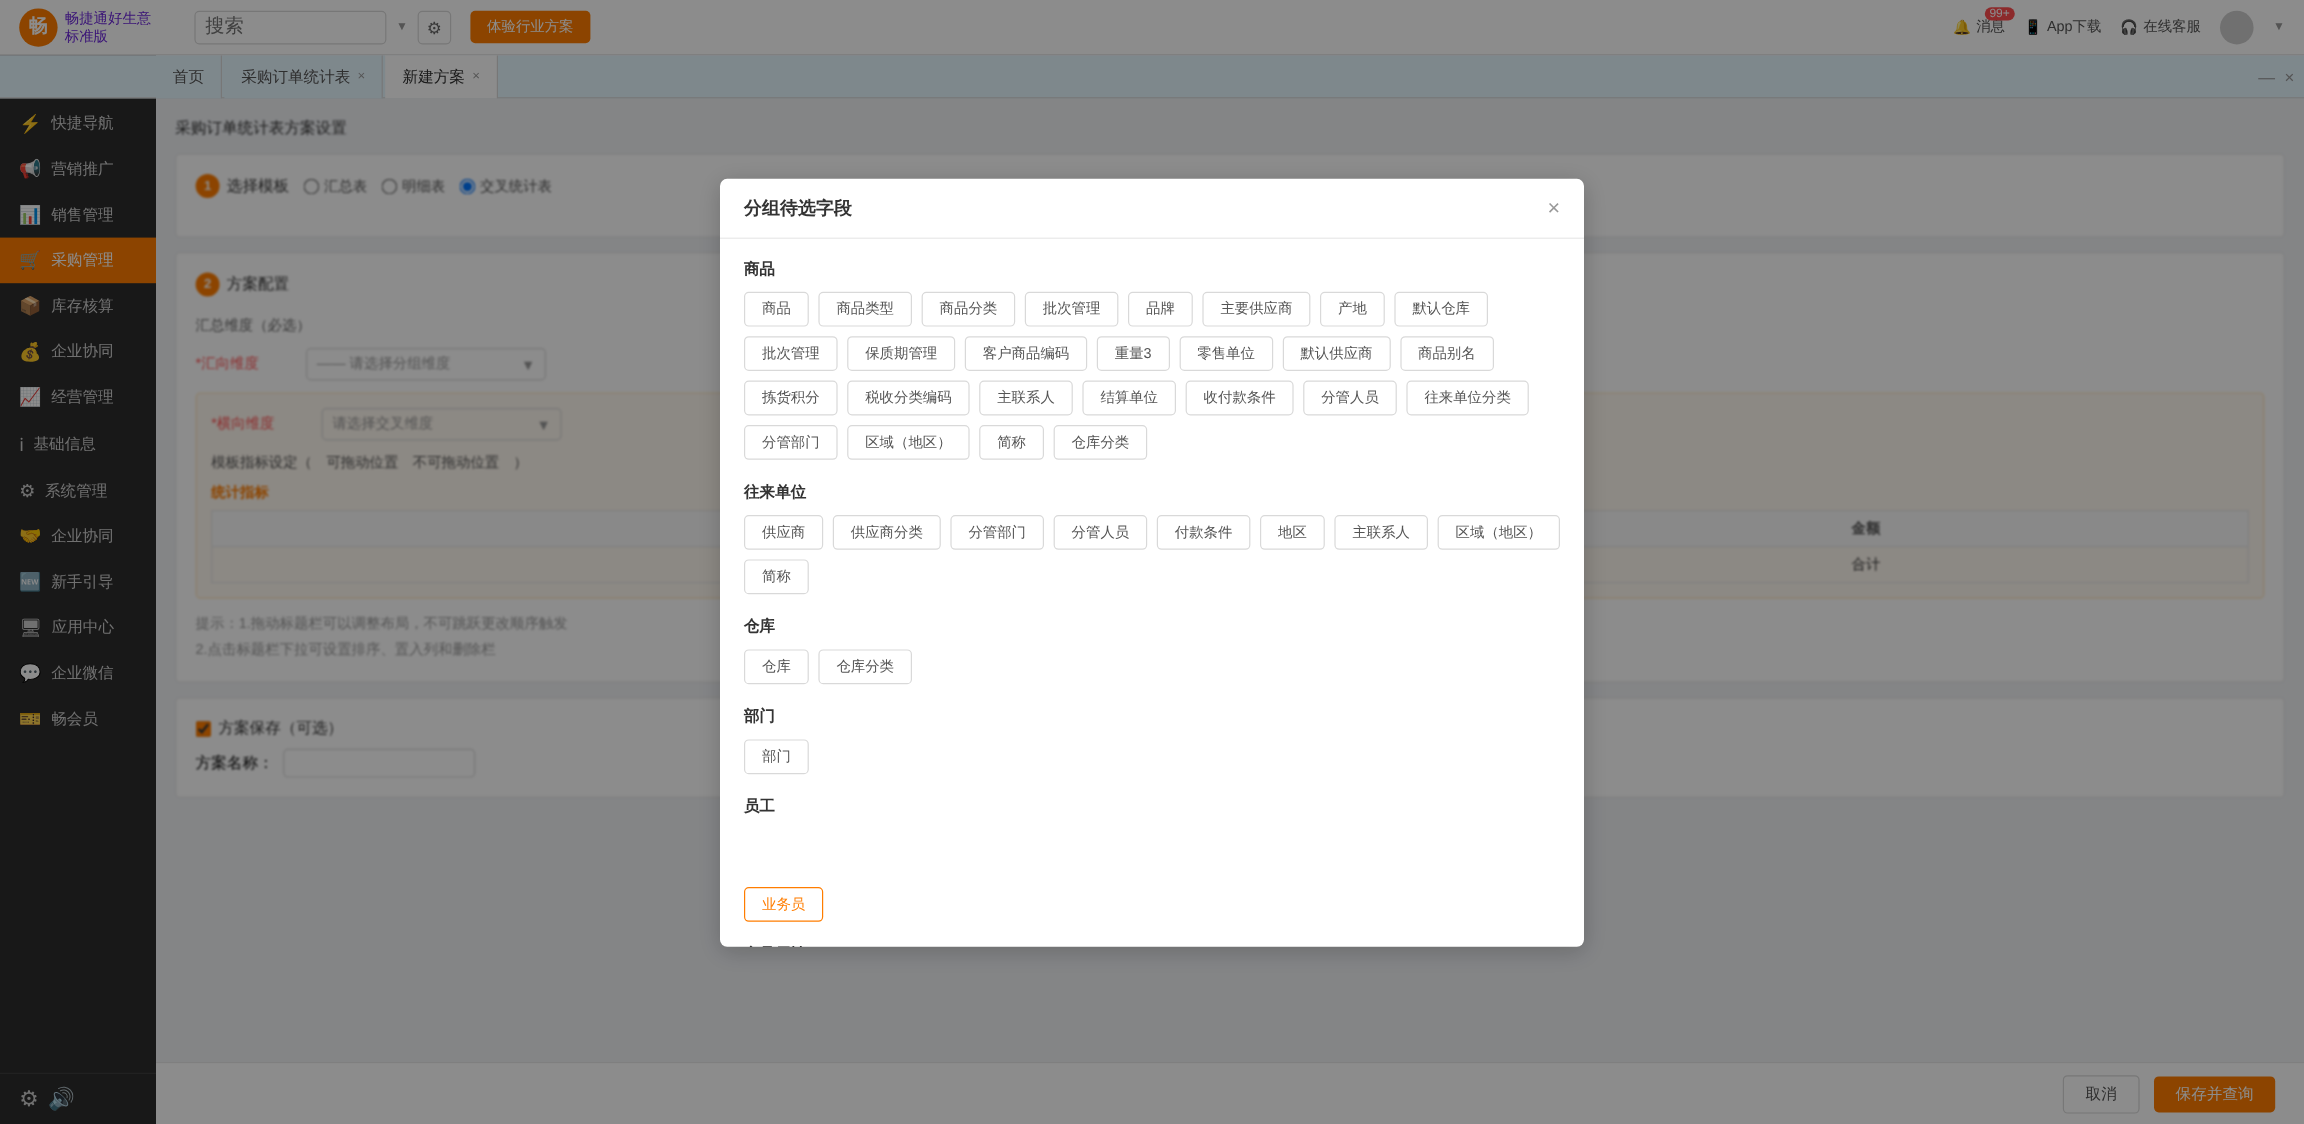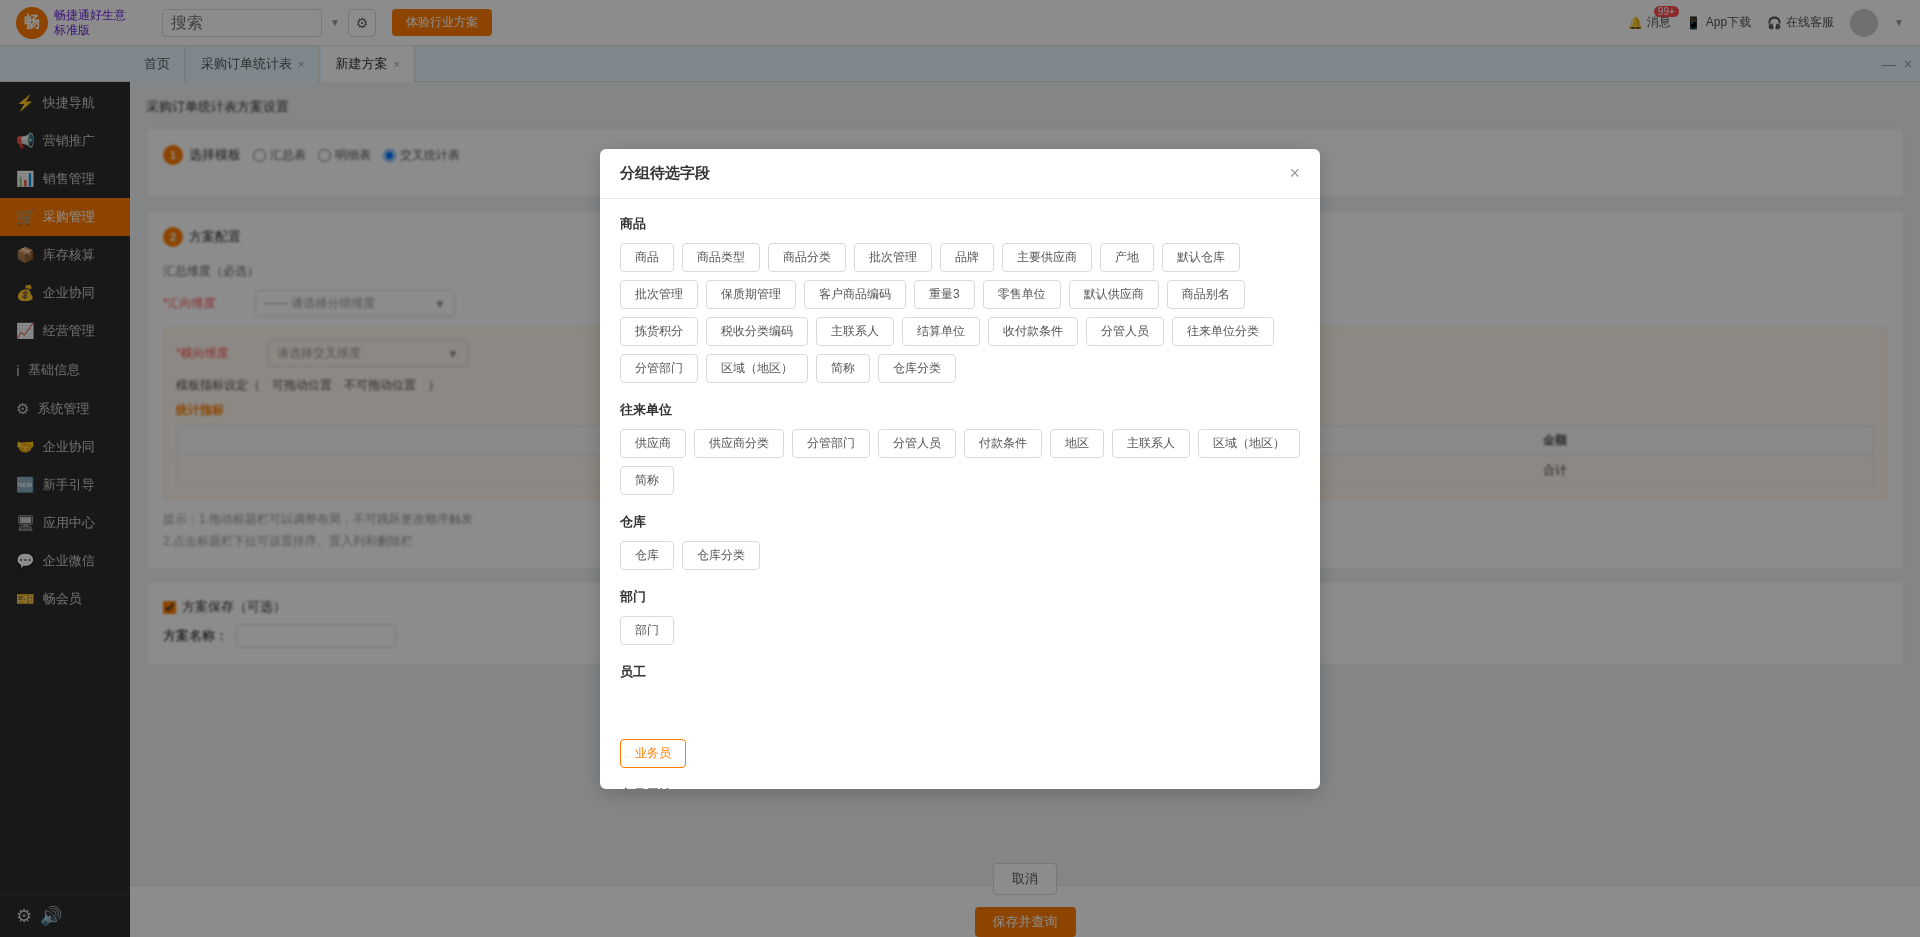--- a/index.html
+++ b/index.html
@@ -141,21 +141,21 @@
     
     .data-table { width: 100%; border-collapse: collapse; font-size: 12px; }
     .data-table th { background: #fafafa; border: 1px solid #e8e8e8; padding: 6px 8px; text-align: center; color: #555; }
     .data-table td { border: 1px solid #e8e8e8; padding: 6px 8px; text-align: center; color: #333; }
 
     
     .footer-bar {
       position: fixed; bottom: 0; left: 130px; right: 0;
       height: 52px; background: #fff; border-top: 1px solid #e8e8e8;
       display: flex; align-items: center; justify-content: flex-end;
-      padding: 0 24px; gap: 12px; z-index: 97; flex-direction: column;
+      padding: 0 24px; gap: 12px; z-index: 97;
     }
     .btn-cancel {
       padding: 6px 18px; border: 1px solid #d9d9d9; background: #fff;
       border-radius: 4px; cursor: pointer; font-size: 13px; color: #555;
     }
     .btn-save {
       padding: 6px 18px; border: none; background: #ff7d00;
       border-radius: 4px; cursor: pointer; font-size: 13px; color: white;
     }
 

